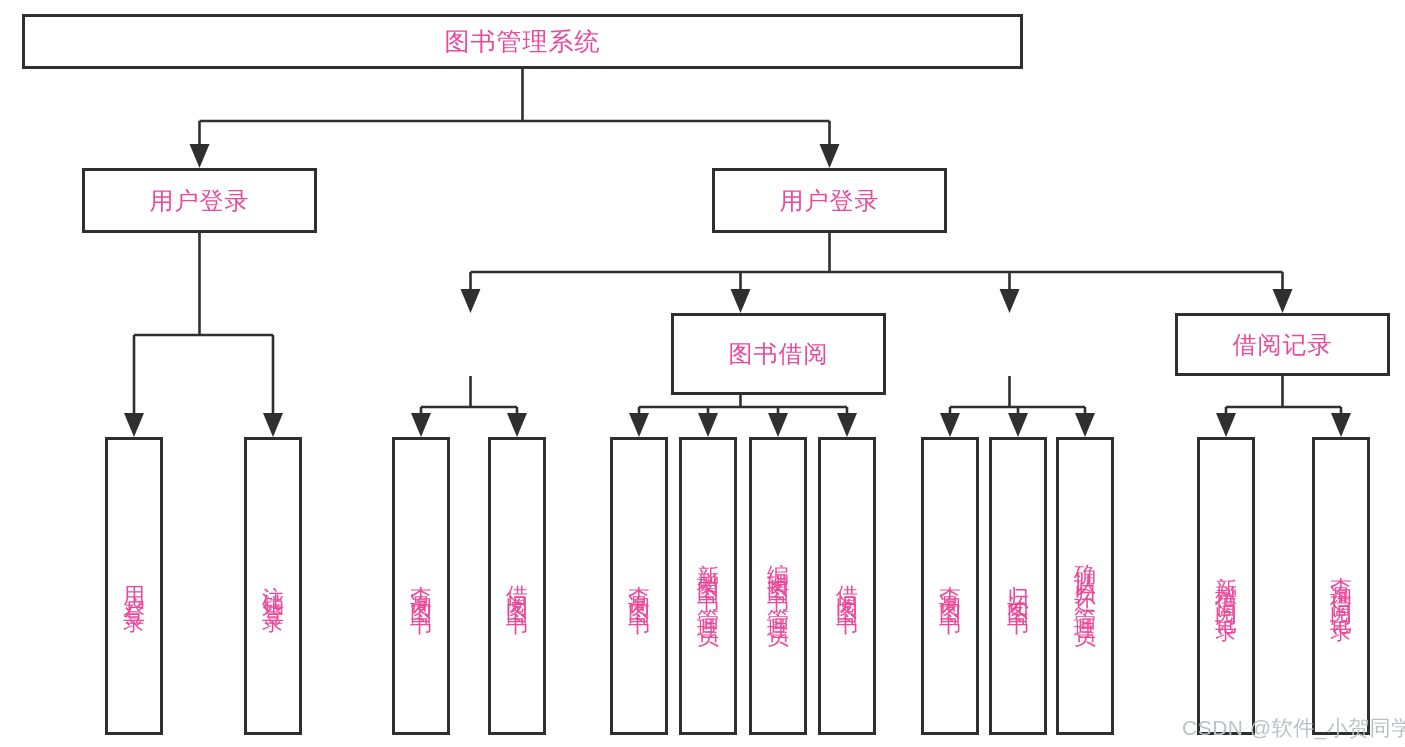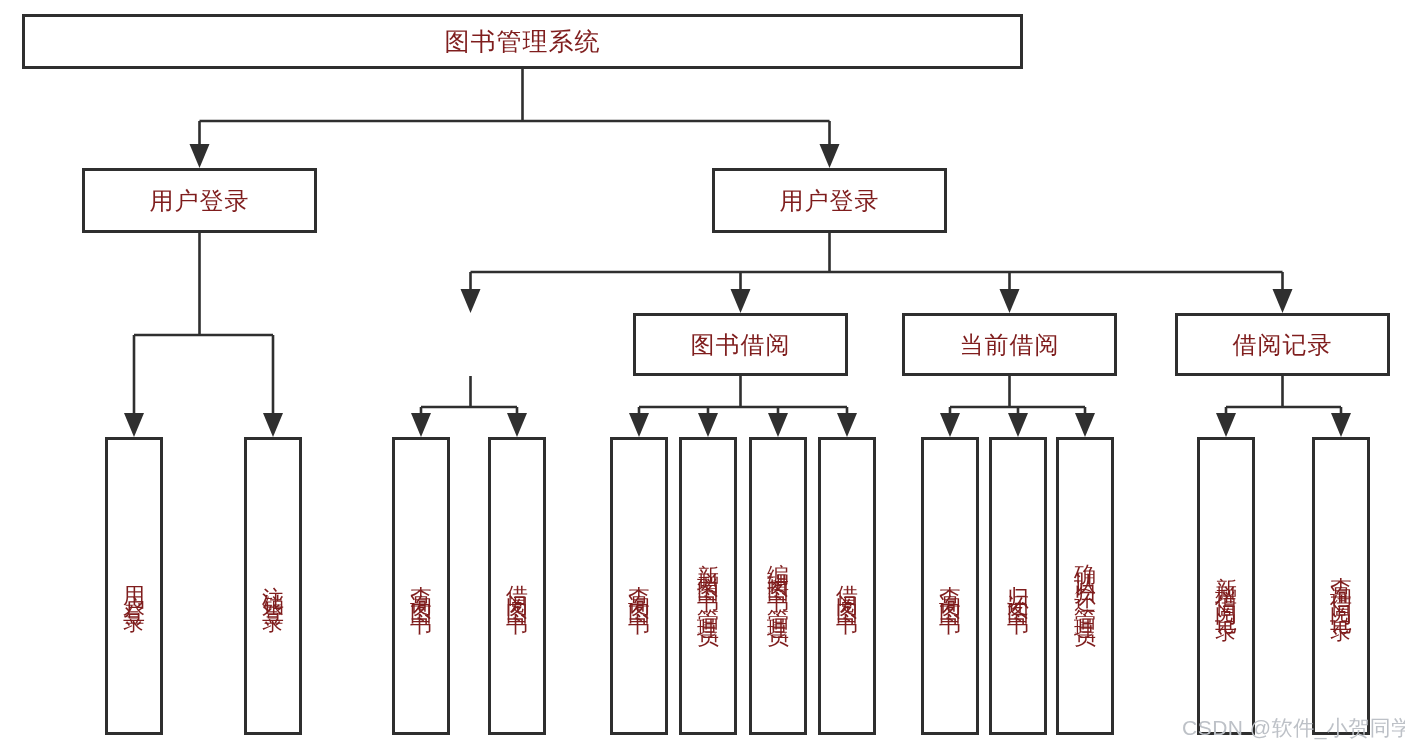--- a/index.html
+++ b/index.html
@@ -28,21 +28,21 @@
   }
   .wires polygon {
     fill: #2f2f2f;
     stroke: none;
   }
   .node {
     position: absolute;
     box-sizing: border-box;
     border: 3px solid #2f2f2f;
     background: #ffffff;
-    color: #7f1d1d;
+    color: #ec4899;
     display: flex;
     align-items: center;
     justify-content: center;
     z-index: 2;
     font-size: 24px;
     letter-spacing: 1px;
     text-align: center;
     white-space: nowrap;
   }
   .node.root {
@@ -113,22 +113,21 @@
       <polygon points="1216,413 1236,413 1226,437"></polygon>
       <polygon points="1331,413 1351,413 1341,437"></polygon>
     </g>
   </svg>
 
   <div class="node root" style="left:22px; top:14px; width:1001px; height:55px;">图书管理系统</div>
 
   <div class="node" style="left:82px; top:168px; width:235px; height:65px;">用户登录</div>
   <div class="node" style="left:712px; top:168px; width:235px; height:65px;">用户登录</div>
 
-  <div class="node" style="left:633px; top:313px; width:215px; height:63px;">图书借阅</div>
-  <div class="node" style="left:902px; top:313px; width:215px; height:63px;">当前借阅</div>
+  <div class="node" style="left:671px; top:313px; width:215px; height:82px;">图书借阅</div>
   <div class="node" style="left:1175px; top:313px; width:215px; height:63px;">借阅记录</div>
 
   <div class="node leaf" style="left:105px; top:437px; width:58px; height:298px;">用户登录</div>
   <div class="node leaf" style="left:244px; top:437px; width:58px; height:298px;">注销登录</div>
 
   <div class="node leaf" style="left:392px; top:437px; width:58px; height:298px;">查询图书</div>
   <div class="node leaf" style="left:488px; top:437px; width:58px; height:298px;">借阅图书</div>
 
   <div class="node leaf" style="left:610px; top:437px; width:58px; height:298px;">查询图书</div>
   <div class="node leaf" style="left:679px; top:437px; width:58px; height:298px;">新增图书（管理员）</div>

